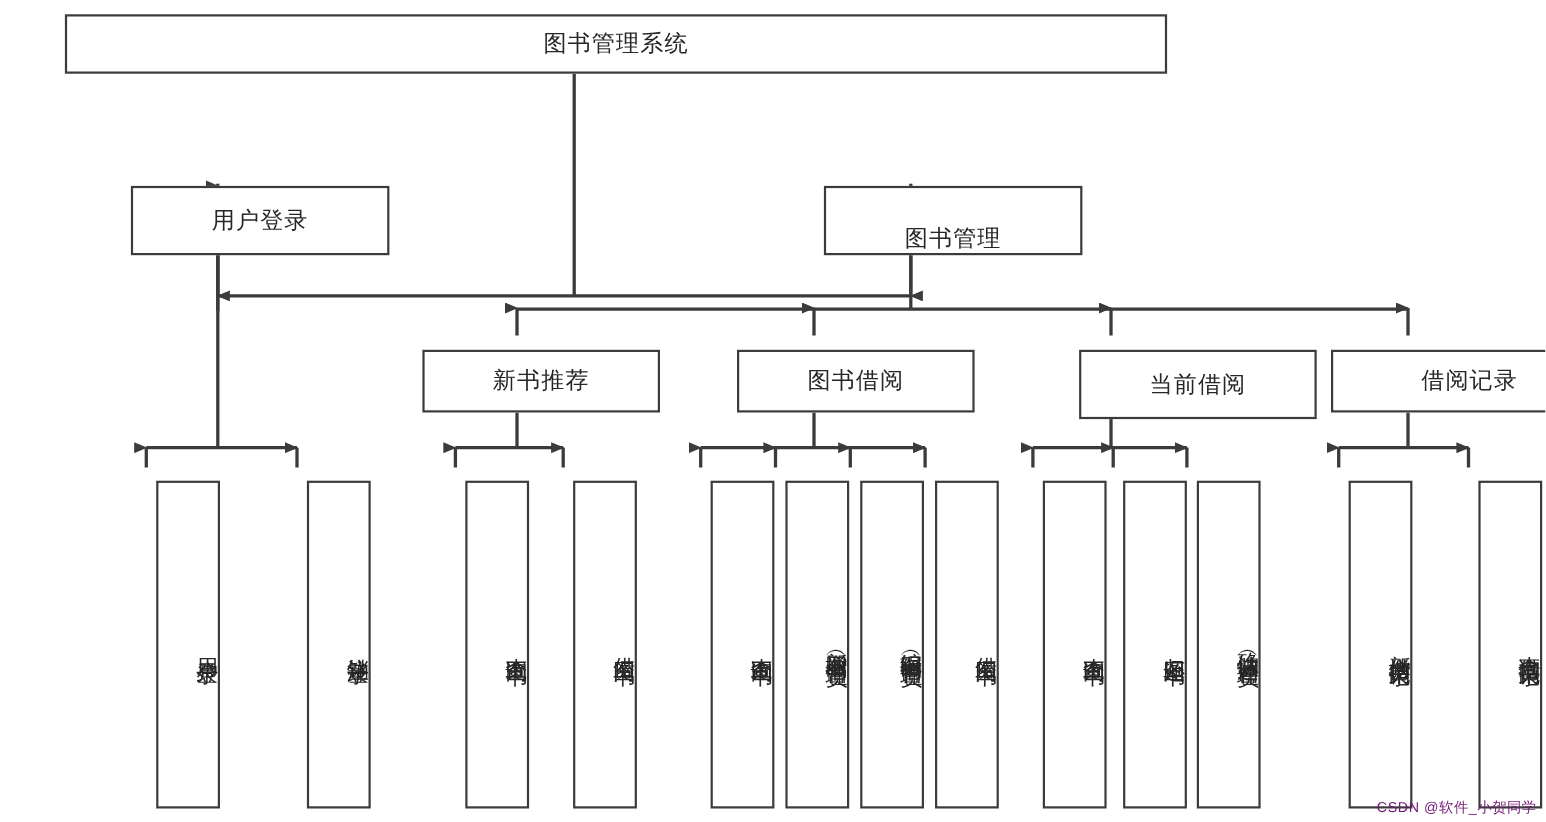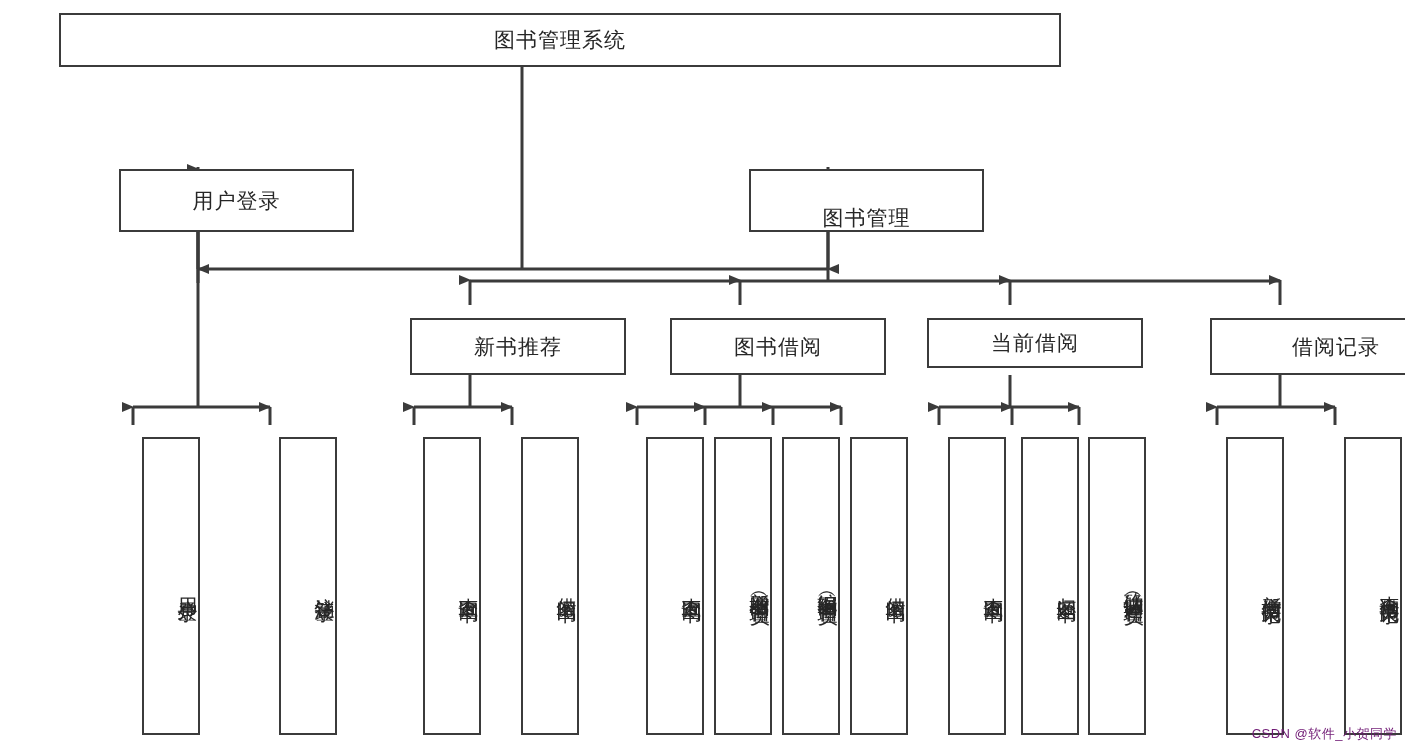--- a/index.html
+++ b/index.html
@@ -135,27 +135,27 @@
     <span>图书管理系统</span>
   </div>
 
   <div class="node horiz" style="left:81px; top:169px; width:235px; height:63px;">
     <span>用户登录</span>
   </div>
   <div class="node horiz" style="left:711px; top:169px; width:235px; height:63px;align-items:flex-end;">
     <span>图书管理</span>
   </div>
 
-  <div class="node horiz" style="left:372px; top:318px; width:216px; height:57px;">
+  <div class="node horiz" style="left:346px; top:318px; width:216px; height:57px;">
     <span>新书推荐</span>
   </div>
   <div class="node horiz" style="left:632px; top:318px; width:216px; height:57px;">
     <span>图书借阅</span>
   </div>
-  <div class="node horiz" style="left:889px; top:318px; width:216px; height:50px;">
+  <div class="node horiz" style="left:943px; top:318px; width:216px; height:63px;">
     <span>当前借阅</span>
   </div>
   <div class="node horiz" style="left:1172px; top:318px; width:216px; height:57px;padding-left:36px;">
     <span>借阅记录</span>
   </div>
 
   <div class="node vert" style="left:104px; top:437px; width:58px; height:298px;">
     <span class="vtext">用户登录</span>
   </div>
   <div class="node vert" style="left:241px; top:437px; width:58px; height:298px;">

